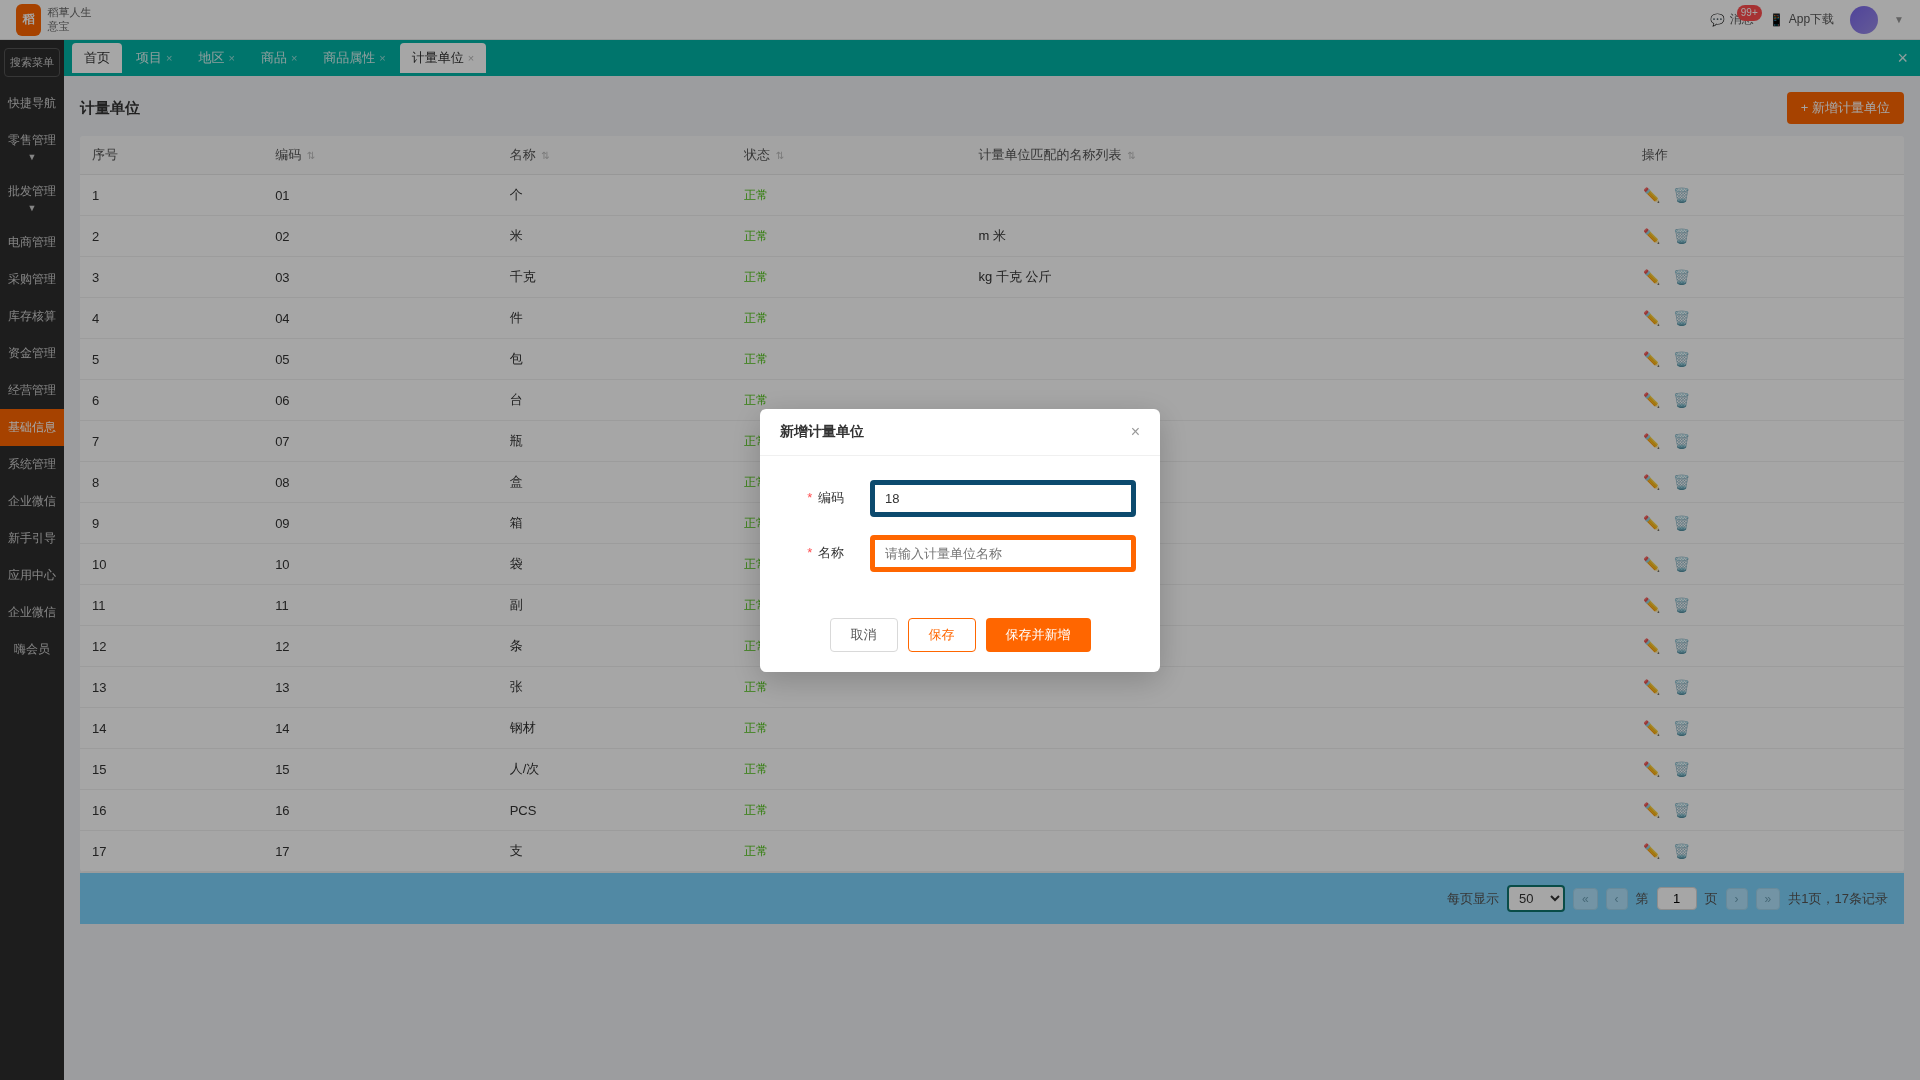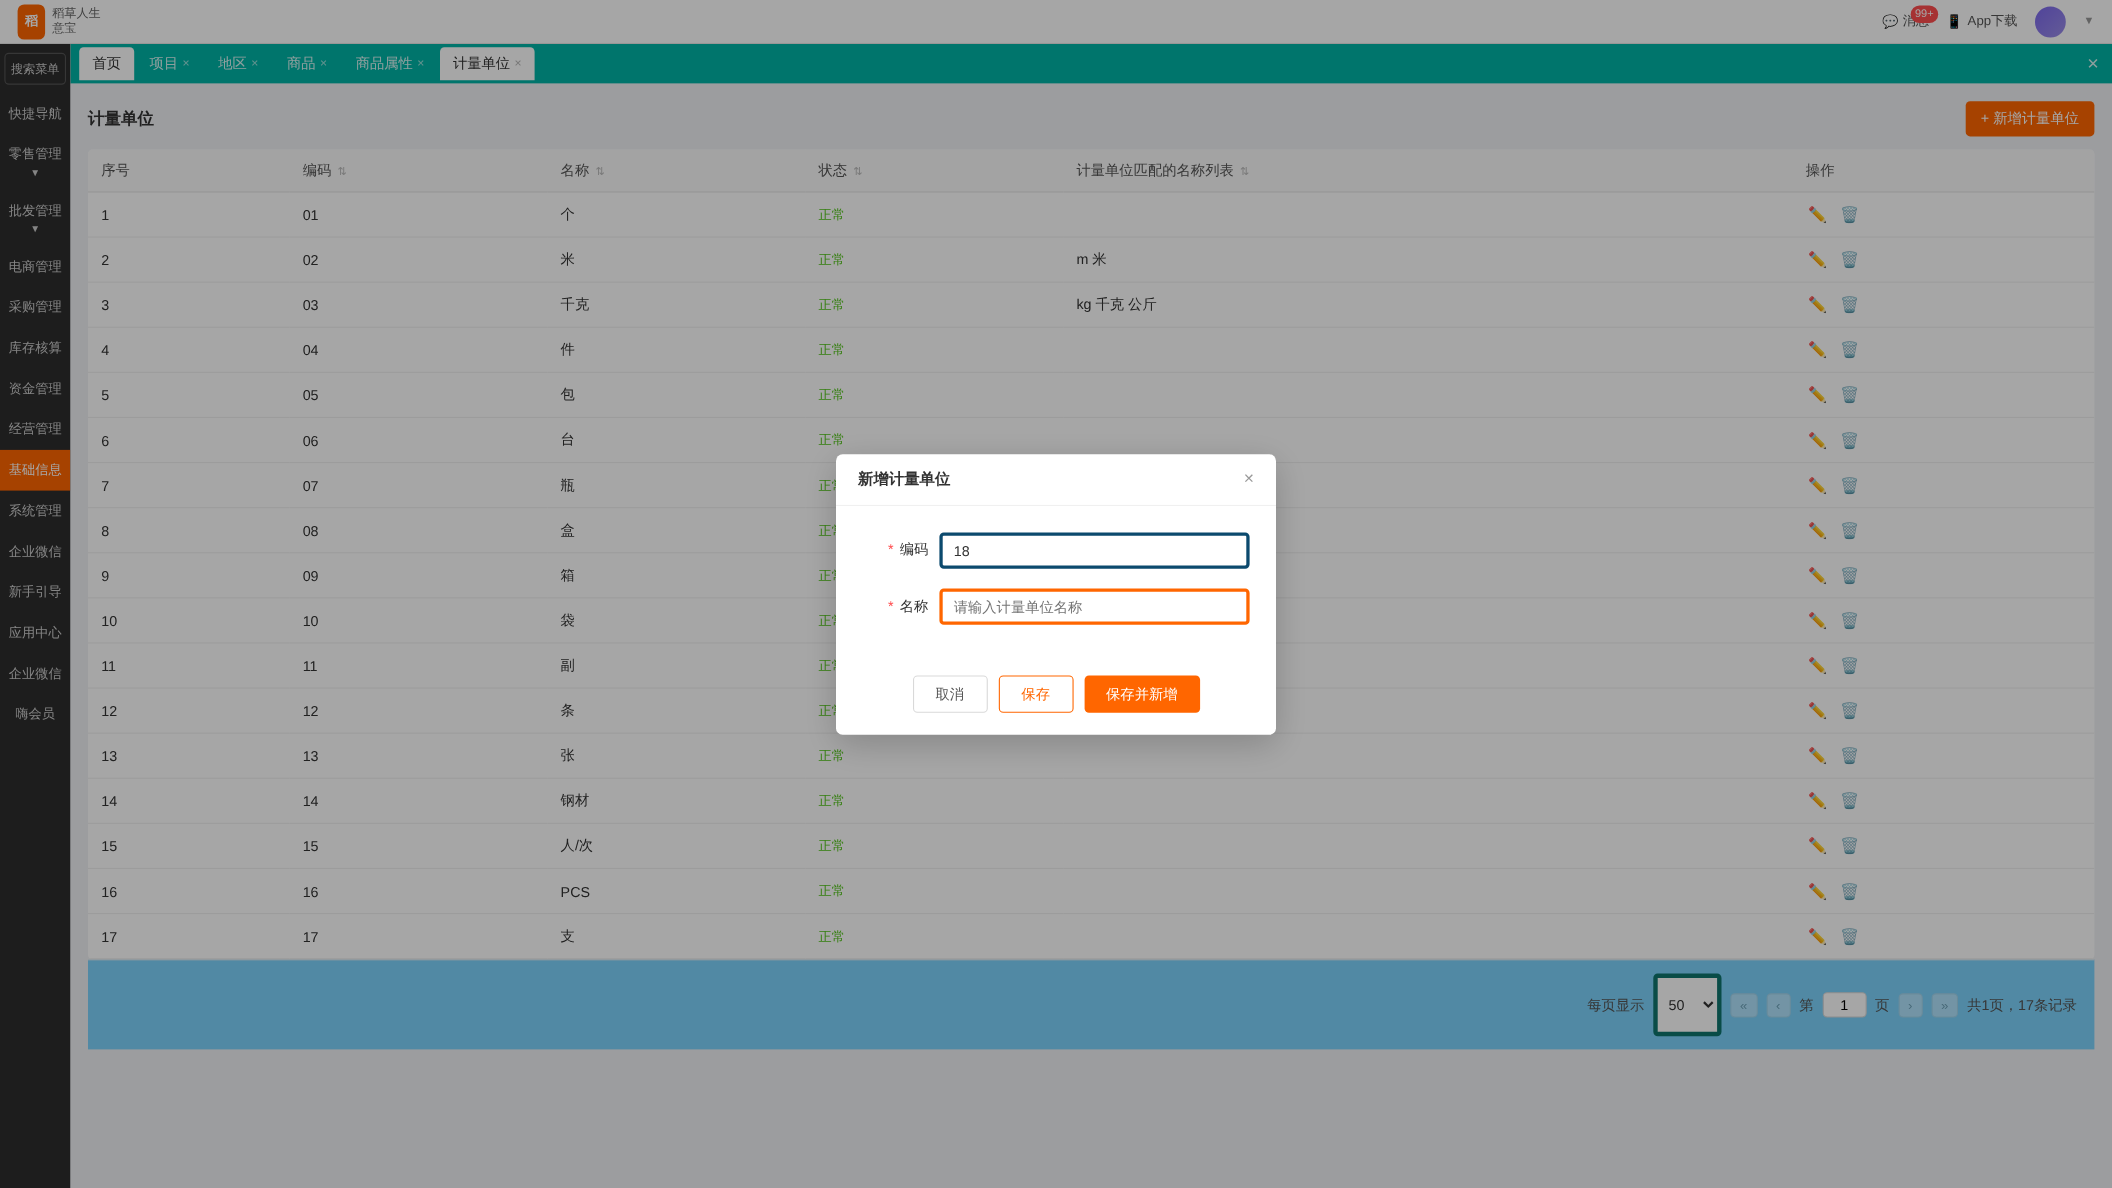--- a/index.html
+++ b/index.html
@@ -184,21 +184,21 @@
     .pagination-bar {
       display: flex; align-items: center; justify-content: flex-end;
       padding: 12px 16px;
       background: #7dd3fc;
       border-top: 1px solid #f0f0f0;
       gap: 8px;
       font-size: 13px;
       color: #555;
     }
     .page-size-select {
-      padding: 16px 6px; border: 4px solid #0f766e; border-radius: 4px;
+      padding: 3px 6px; border: 2px solid #0f766e; border-radius: 4px;
       font-size: 13px; color: #333; background: #fff; cursor: pointer;
     }
     .page-btn {
       padding: 3px 8px; border: 1px solid #d9d9d9; border-radius: 4px;
       background: #fff; cursor: pointer; font-size: 12px; color: #555;
     }
     .page-btn:disabled { opacity: 0.4; cursor: default; }
     .page-input {
       width: 40px; padding: 3px 6px; border: 1px solid #d9d9d9; border-radius: 4px;
       text-align: center; font-size: 13px;
@@ -229,22 +229,22 @@
     }
     .modal-body { padding: 24px 24px 16px; }
     .form-row {
       display: flex; align-items: center; margin-bottom: 18px;
     }
     .form-label {
       width: 60px; text-align: right; margin-right: 10px; color: #333; font-size: 13px; flex-shrink: 0;
     }
     .form-label .required { color: #ff4d4f; margin-right: 2px; }
     .form-input {
-      flex: 1; padding: 6px 10px; border: 3px solid #0c4a6e; border-radius: 4px;
-      font-size: 13px; color: #333; outline: none;
+      flex: 1; padding: 6px 10px; border: 5px solid #0c4a6e; border-radius: 4px;
+      font-size: 13px; color: #333; outline: none; margin-left: 16px;
     }
     .form-input.highlighted { border-color: #ff6600; }
     .modal-footer {
       padding: 12px 24px 20px;
       display: flex; justify-content: center; gap: 10px;
     }
     .btn-cancel {
       padding: 7px 20px; border: 1px solid #d9d9d9; border-radius: 4px;
       background: #fff; color: #555; font-size: 13px; cursor: pointer;
     }

